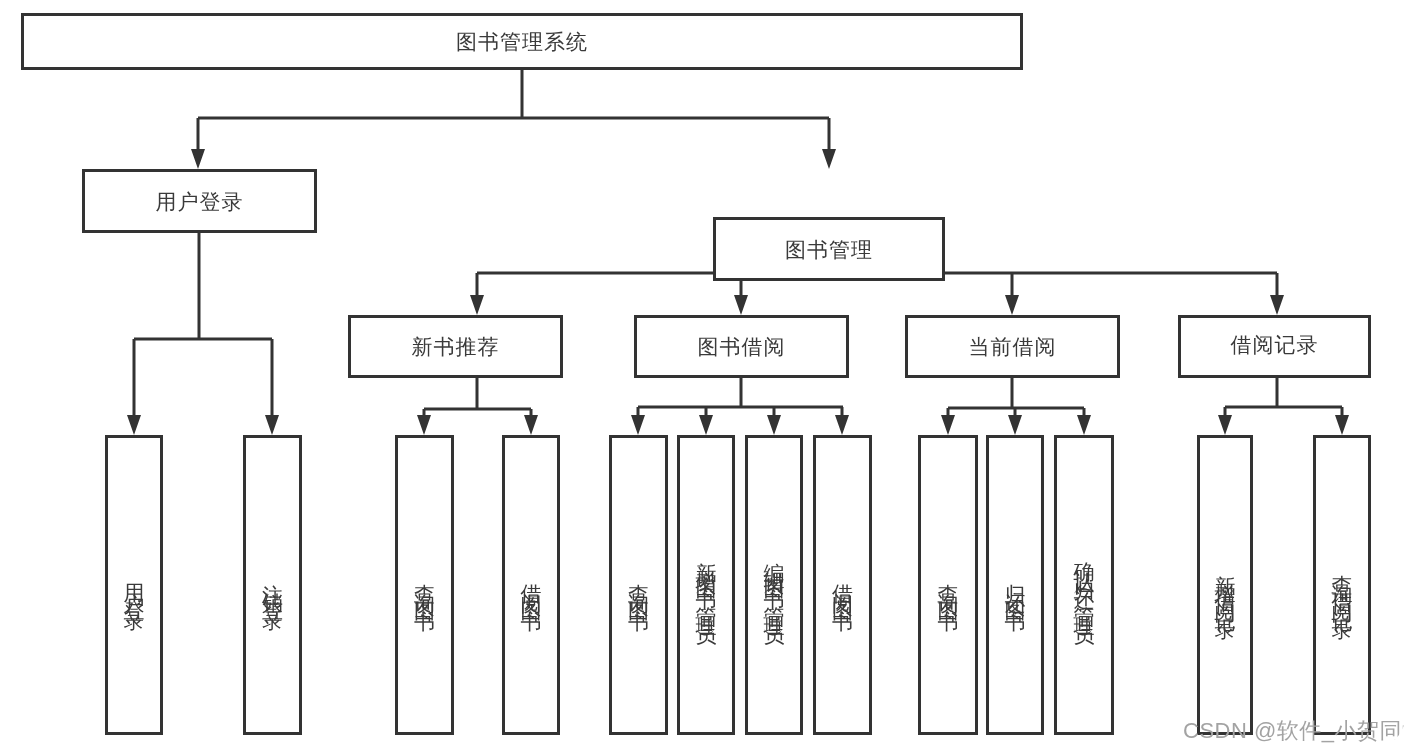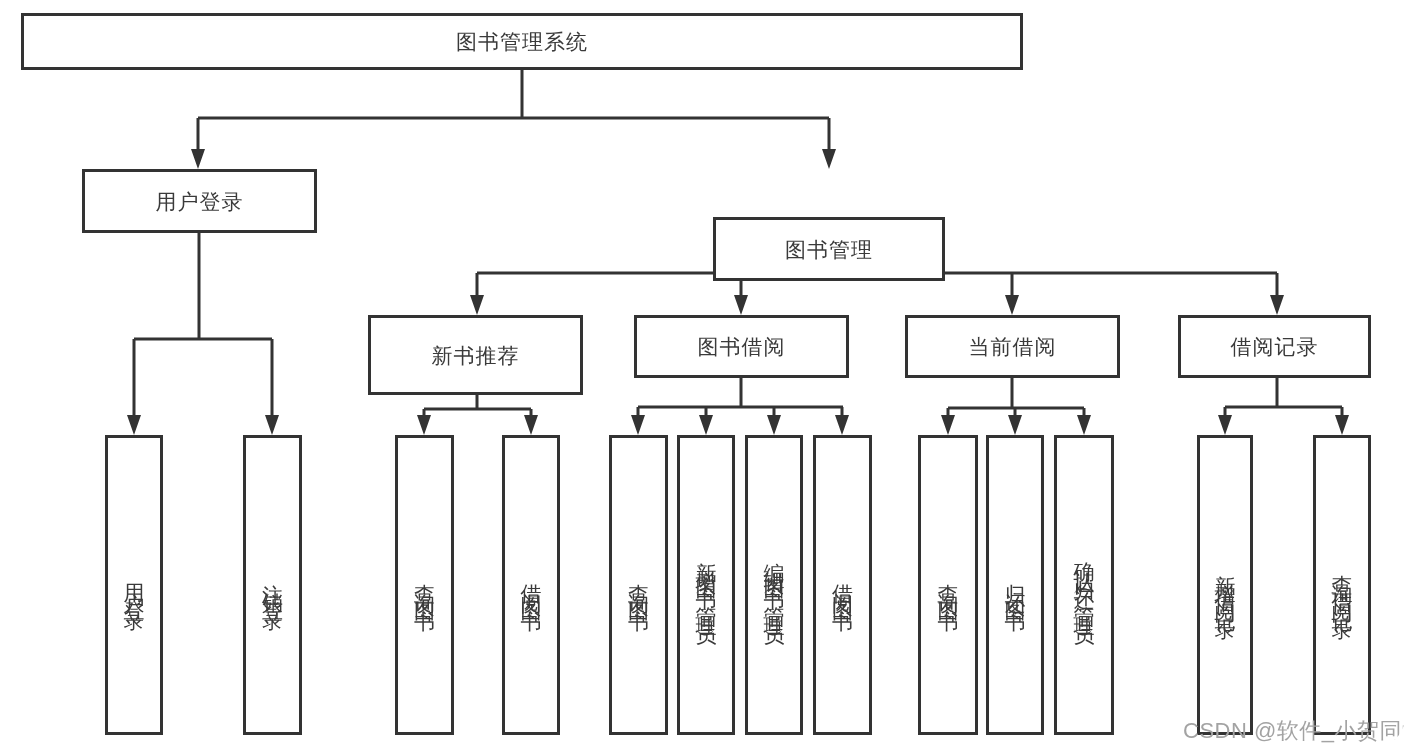--- a/index.html
+++ b/index.html
@@ -114,24 +114,24 @@
              M1077 415 L1091 415 L1084 435 Z
              M1218 415 L1232 415 L1225 435 Z
              M1335 415 L1349 415 L1342 435 Z"></path>
   </svg>
 
   <div class="node h" style="left:21px; top:13px; width:1002px; height:57px;">图书管理系统</div>
 
   <div class="node h" style="left:82px; top:169px; width:235px; height:64px;">用户登录</div>
   <div class="node h" style="left:713px; top:169px; width:232px; height:64px;margin-top:48px;">图书管理</div>
 
-  <div class="node h" style="left:368px; top:315px; width:215px; height:80px;">新书推荐</div>
+  <div class="node h" style="left:348px; top:315px; width:215px; height:63px;">新书推荐</div>
   <div class="node h" style="left:905px; top:315px; width:215px; height:63px;">当前借阅</div>
   <div class="node h" style="left:634px; top:315px; width:215px; height:63px;">图书借阅</div>
-  <div class="node h" style="left:1178px; top:315px; width:193px; height:63px;">借阅记录</div>
+  <div class="node h" style="left:1178px; top:315px; width:193px; height:63px;font-family:Liberation Mono, monospace;">借阅记录</div>
 
   <div class="node v" style="left:105px; top:435px; width:58px; height:300px;">用户登录</div>
   <div class="node v" style="left:243px; top:435px; width:59px; height:300px;">注销登录</div>
 
   <div class="node v" style="left:395px; top:435px; width:59px; height:300px;">查询图书</div>
   <div class="node v" style="left:502px; top:435px; width:58px; height:300px;">借阅图书</div>
 
   <div class="node v" style="left:609px; top:435px; width:59px; height:300px;">查询图书</div>
   <div class="node v" style="left:677px; top:435px; width:58px; height:300px;">新增图书（管理员）</div>
   <div class="node v" style="left:745px; top:435px; width:58px; height:300px;">编辑图书（管理员）</div>

